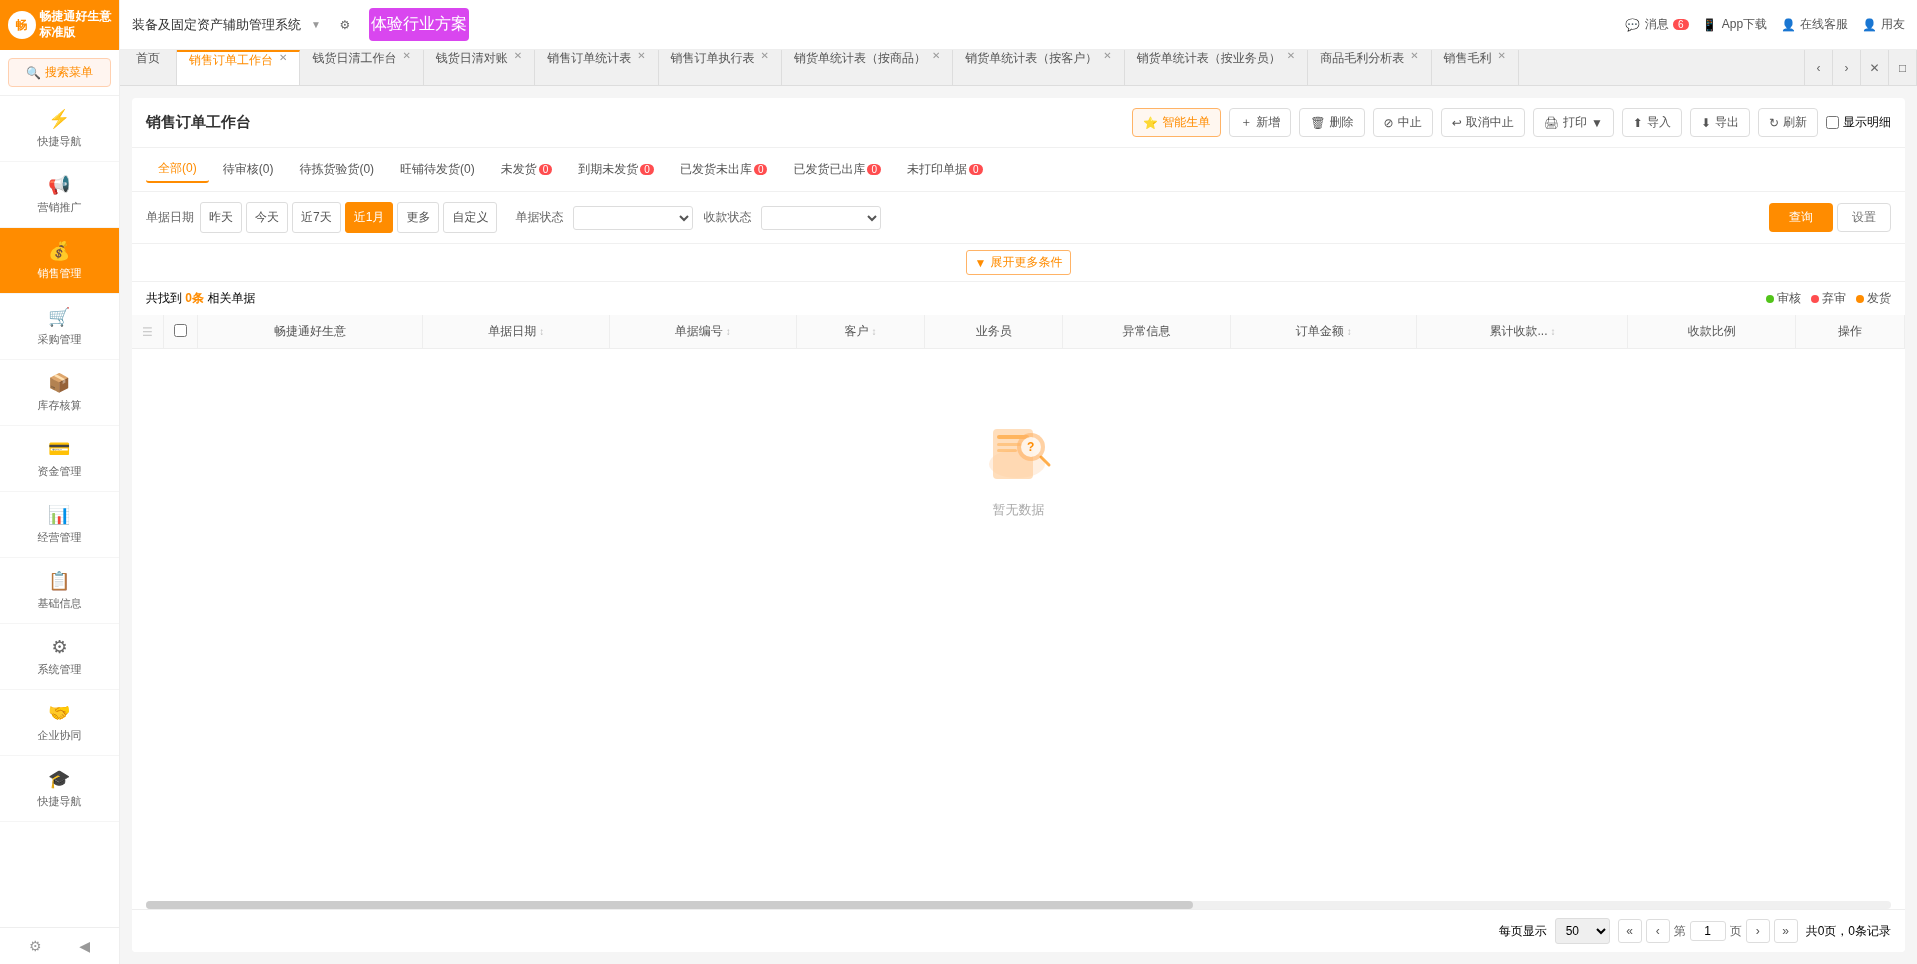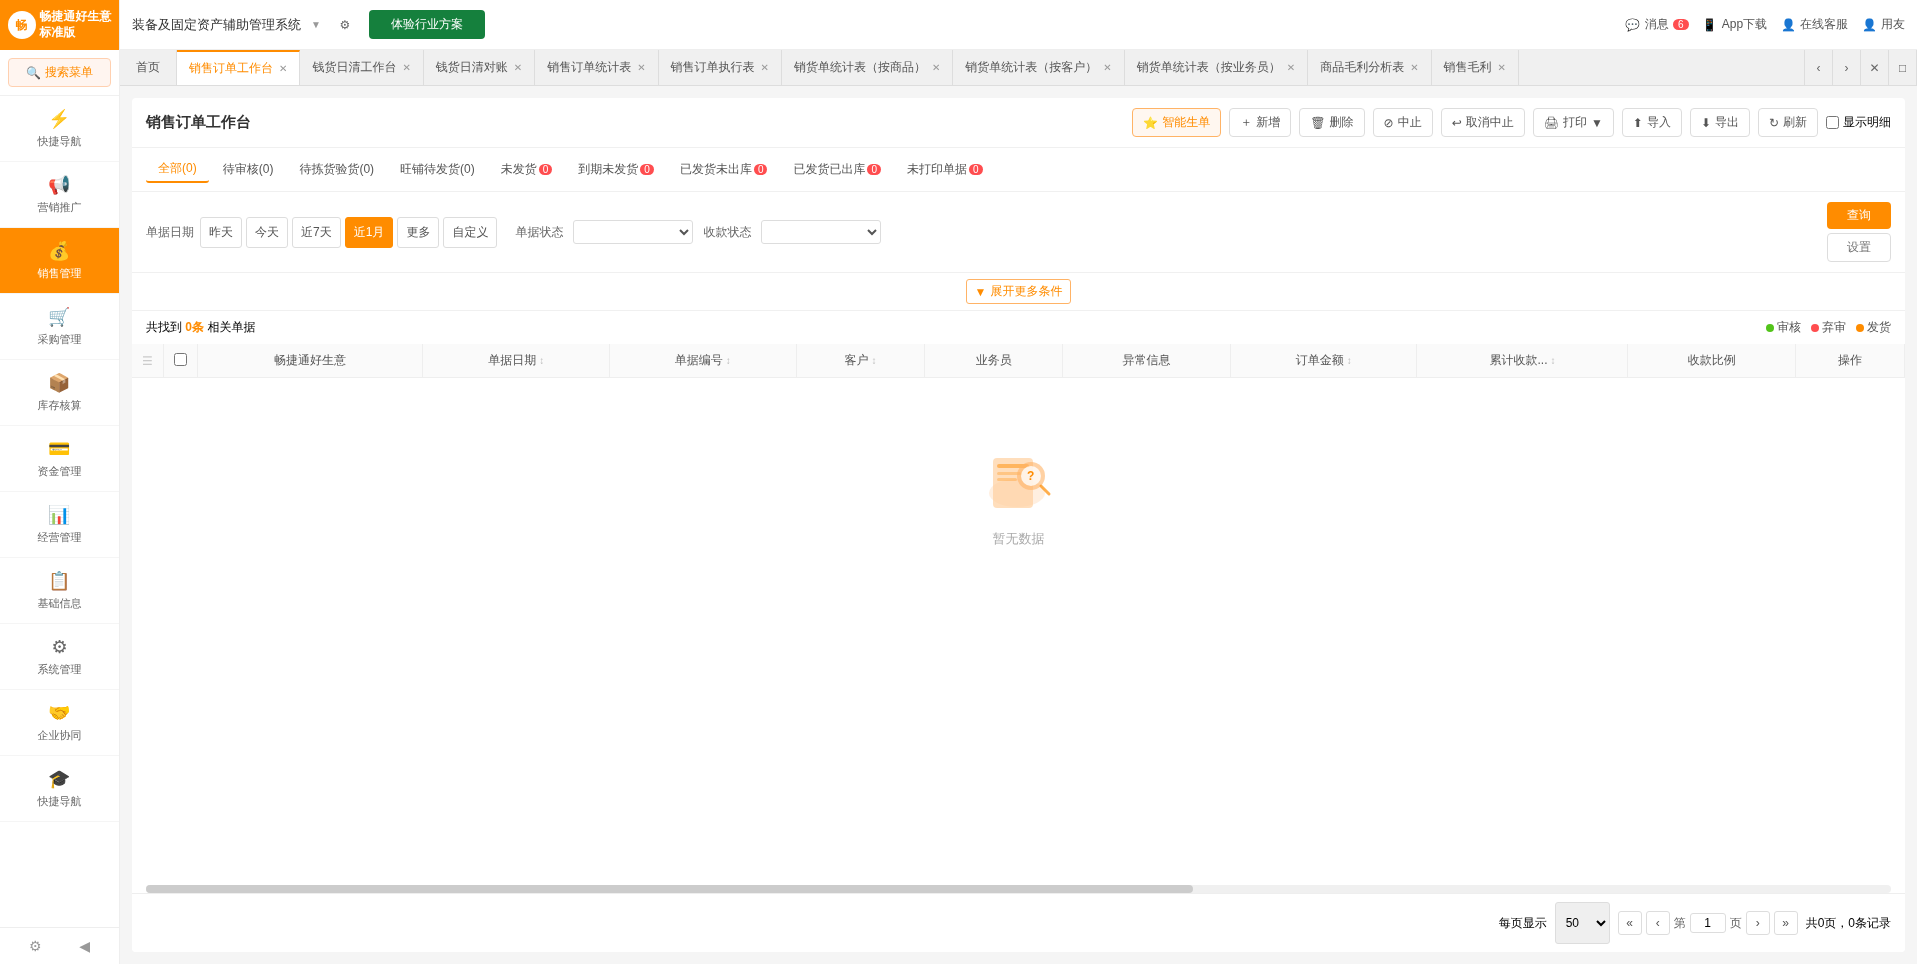--- a/index.html
+++ b/index.html
@@ -21,29 +21,29 @@
     .sidebar-bottom-btn { color: #999; cursor: pointer; font-size: 14px; }
 
     
     .main { flex: 1; display: flex; flex-direction: column; overflow: hidden; }
 
     
     .topbar { height: 50px; background: #fff; display: flex; align-items: center; padding: 0 12px; border-bottom: 1px solid #eee; gap: 10px; }
     .topbar-title { font-size: 13px; color: #333; display: flex; align-items: center; gap: 4px; }
     .topbar-chevron { color: #999; font-size: 10px; }
     .topbar-settings { width: 28px; height: 28px; display: flex; align-items: center; justify-content: center; color: #666; cursor: pointer; }
-    .topbar-plan-btn { background: #15803d; color: #fff; border: none; border-radius: 4px; padding: 6px 22px; cursor: pointer; font-size: 12px; }
+    .topbar-plan-btn { background: #d946ef; color: #fff; border: none; border-radius: 4px; padding: 6px 2px; cursor: pointer; font-size: 16px; }
     .topbar-right { margin-left: auto; display: flex; align-items: center; gap: 14px; color: #555; font-size: 12px; }
     .topbar-right-item { display: flex; align-items: center; gap: 4px; cursor: pointer; }
     .badge { background: #ff4d4f; color: #fff; border-radius: 10px; padding: 0 5px; font-size: 10px; min-width: 16px; text-align: center; }
 
     
     .tabbar { height: 36px; background: #f0f0f0; display: flex; align-items: center; overflow-x: auto; border-bottom: 1px solid #ddd; flex-shrink: 0; }
     .tabbar::-webkit-scrollbar { height: 0; }
-    .tab { height: 36px; display: flex; align-items: center; padding: 0 12px; gap: 6px; cursor: pointer; white-space: nowrap; color: #555; border-right: 1px solid #ddd; background: #f0f0f0; font-size: 12px; }
+    .tab { height: 36px; display: flex; padding: 0 12px; gap: 6px; cursor: pointer; white-space: nowrap; color: #555; border-right: 1px solid #ddd; background: #f0f0f0; font-size: 12px; }
     .tab.active { background: #fff; color: #ff8c00; border-top: 2px solid #ff8c00; }
     .tab .tab-close { color: #999; font-size: 10px; cursor: pointer; }
     .tab.home { padding: 0 16px; }
     .tabbar-arrows { display: flex; align-items: center; margin-left: auto; border-left: 1px solid #ddd; }
     .tabbar-arrow { width: 28px; height: 36px; display: flex; align-items: center; justify-content: center; cursor: pointer; color: #666; border-right: 1px solid #ddd; }
 
     
     .content { flex: 1; overflow: hidden; display: flex; flex-direction: column; padding: 12px; background: #f5f5f5; }
 
     
@@ -94,21 +94,21 @@
     .checkbox-col { width: 30px; text-align: center; }
     .drag-col { width: 24px; text-align: center; color: #ccc; }
 
     
     .empty-state { display: flex; flex-direction: column; align-items: center; justify-content: center; padding: 60px; color: #999; gap: 12px; }
     .empty-icon { width: 80px; height: 80px; }
     .empty-text { font-size: 13px; color: #aaa; }
 
     
     .footer { padding: 8px 14px; display: flex; align-items: center; justify-content: flex-end; gap: 8px; border-top: 1px solid #eee; background: #fff; flex-shrink: 0; }
-    .page-size-select { border: 1px solid #ddd; border-radius: 3px; padding: 12px 6px; }
+    .page-size-select { border: 1px solid #ddd; border-radius: 3px; padding: 4px 6px; }
     .page-nav { display: flex; align-items: center; gap: 4px; }
     .page-nav-btn { width: 24px; height: 24px; display: flex; align-items: center; justify-content: center; border: 1px solid #ddd; border-radius: 3px; cursor: pointer; color: #555; background: #fff; }
     .page-nav-btn:disabled { color: #ccc; cursor: not-allowed; }
     .page-input { width: 36px; border: 1px solid #ddd; border-radius: 3px; padding: 2px 4px; text-align: center; }
     .scrollbar-area { height: 8px; background: #f0f0f0; position: relative; margin: 0 14px; border-radius: 4px; }
     .scrollbar-thumb { position: absolute; left: 0; top: 0; width: 60%; height: 8px; background: #ccc; border-radius: 4px; }
   </style>
 </head>
 <body>
 
@@ -357,21 +357,21 @@
           <select class="filter-select">
             <option></option>
           </select>
         </div>
         <div style="display:flex;align-items:center;gap:10px;">
           <span class="filter-label">收款状态</span>
           <select class="filter-select">
             <option></option>
           </select>
         </div>
-        <div style="margin-left:auto;display:flex;flex-direction:column;gap:4px;">
+        <div style="margin-left:auto;display:flex;flex-direction:row;gap:4px;">
           <button class="query-btn">查询</button>
           <button class="set-btn">设置</button>
         </div>
       </div>
 
 
       <div class="filter-row2">
         <button class="expand-btn">
           <span>▼</span>
           <span>展开更多条件</span>

